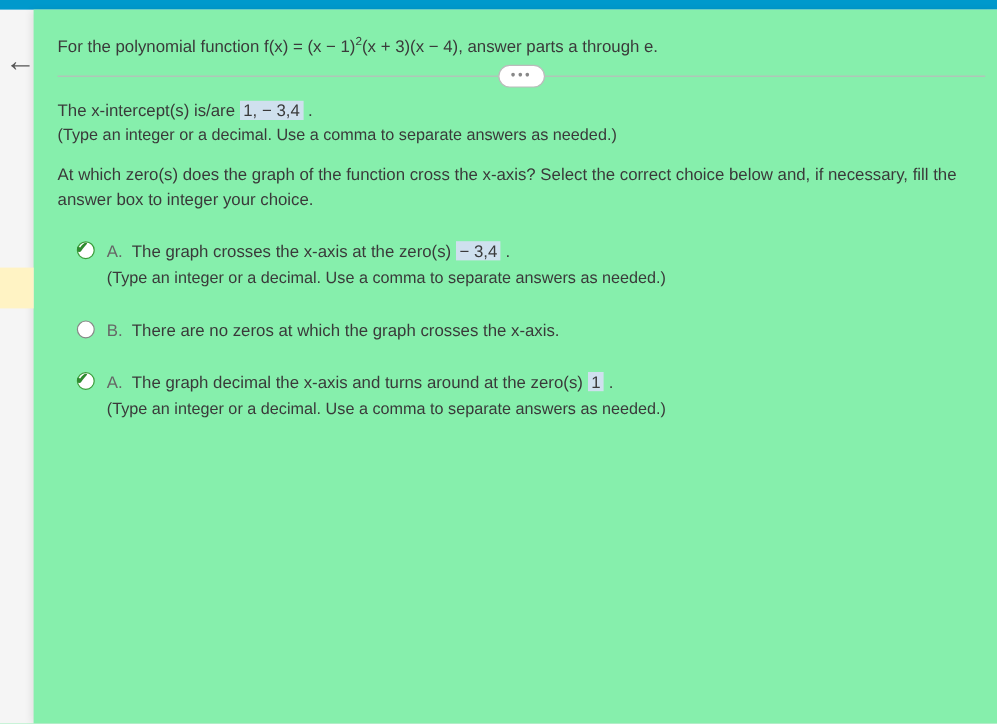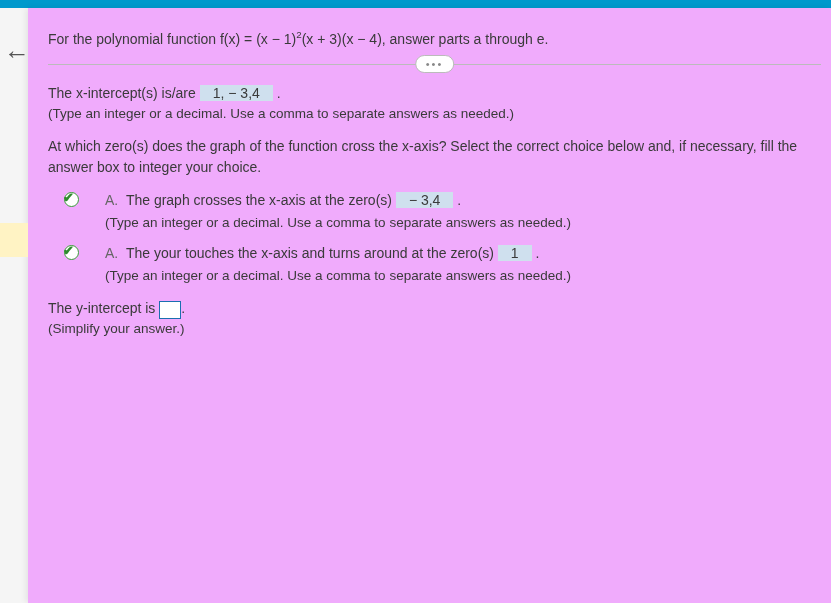--- a/index.html
+++ b/index.html
@@ -18,21 +18,21 @@
   .back-arrow {
     position: absolute;
     top: 35px;
     left: 4px;
     font-size: 26px;
     color: #555;
     cursor: pointer;
     font-weight: 300;
   }
   .page {
-    background: #f0abfc;
+    background: #86efac;
     margin-left: 28px;
     padding: 20px 10px 20px 20px;
     min-height: 595px;
     box-shadow: -2px 0 6px rgba(0,0,0,0.08);
     color: #3a3a3a;
     font-size: 14px;
     line-height: 1.5;
   }
   .prompt {
     margin-bottom: 14px;
@@ -59,28 +59,28 @@
     letter-spacing: 2px;
     cursor: pointer;
   }
   .block { margin: 12px 0; }
   .hint {
     font-size: 13.5px;
     color: #3a3a3a;
   }
   .hl {
     background: #cfe0ee;
-    padding: 0 13px;
+    padding: 0 3px;
   }
   .choices { margin: 10px 0 4px 16px; }
   .choice {
     display: flex;
     align-items: flex-start;
-    gap: 26px;
-    margin: 0 0;
+    gap: 10px;
+    margin: 22px 0;
   }
   .radio {
     width: 15px; height: 15px;
     border: 1.5px solid #888;
     border-radius: 50%;
     margin-top: 2px;
     flex: 0 0 auto;
     position: relative;
     background: #fff;
   }
@@ -148,33 +148,36 @@
 
   <div class="choices">
     <div class="choice">
       <div class="radio correct"></div>
       <div class="choice-body">
         <span class="choice-letter">A.</span>
         <span>The graph crosses the x-axis at the zero(s) </span><span class="hl">− 3,4</span><span> .</span>
         <div class="sub">(Type an integer or a decimal. Use a comma to separate answers as needed.)</div>
       </div>
     </div>
+    <div class="choice">
+      <div class="radio"></div>
+      <div class="choice-body">
+        <span class="choice-letter">B.</span>
+        <span>There are no zeros at which the graph crosses the x-axis.</span>
+      </div>
+    </div>
   </div>
 
 
   <div class="choices">
     <div class="choice">
       <div class="radio correct"></div>
       <div class="choice-body">
         <span class="choice-letter">A.</span>
-        <span>The your touches the x-axis and turns around at the zero(s) </span><span class="hl">1</span><span> .</span>
+        <span>The graph decimal the x-axis and turns around at the zero(s) </span><span class="hl">1</span><span> .</span>
         <div class="sub">(Type an integer or a decimal. Use a comma to separate answers as needed.)</div>
       </div>
     </div>
   </div>
 
 
-  <div class="block">
-    <span>The y-intercept is </span><span class="ans-box"></span><span>.</span>
-    <div class="hint">(Simplify your answer.)</div>
-  </div>
 
 </div>
 
 </body></html>

